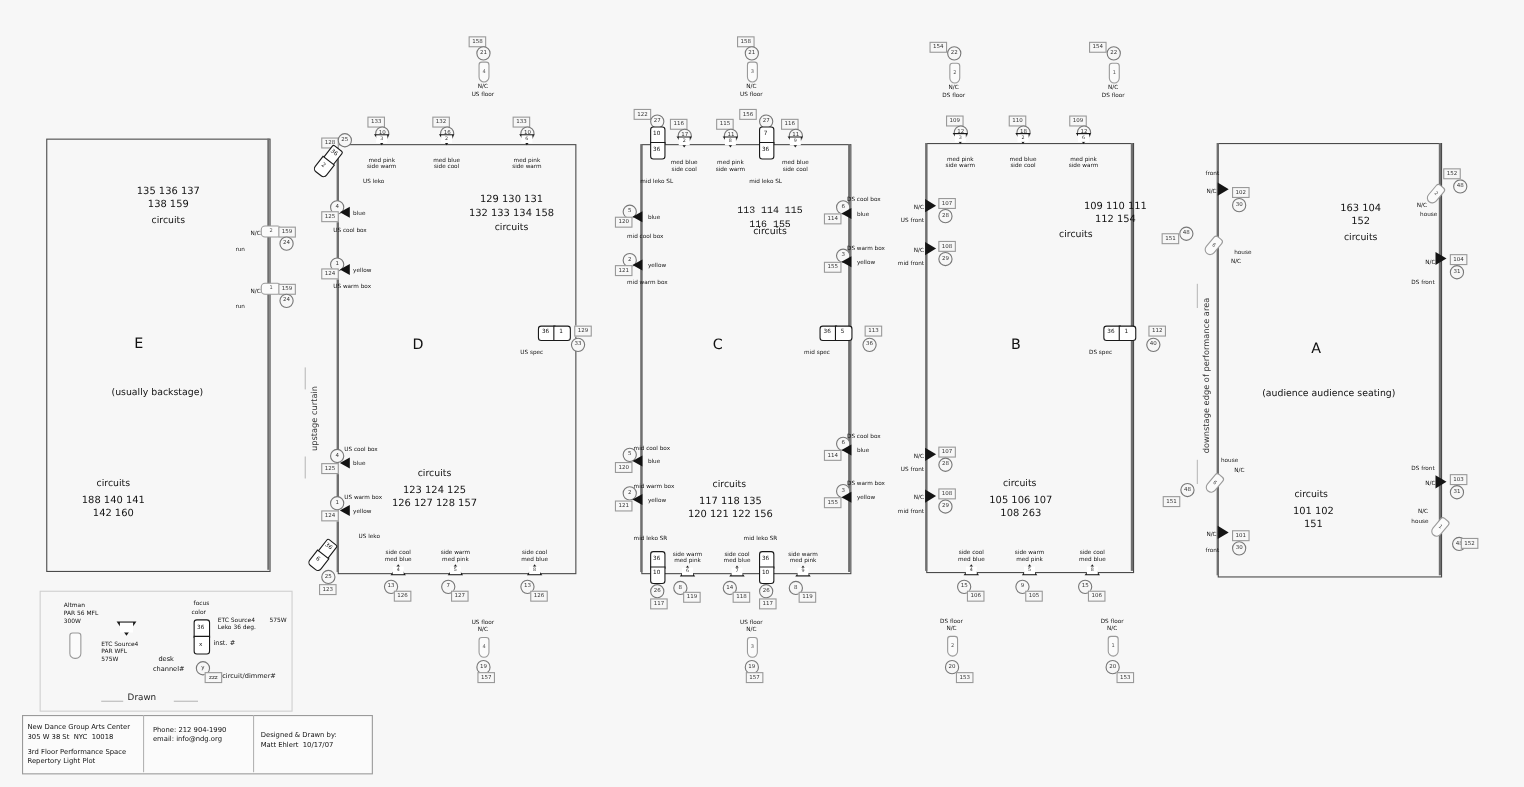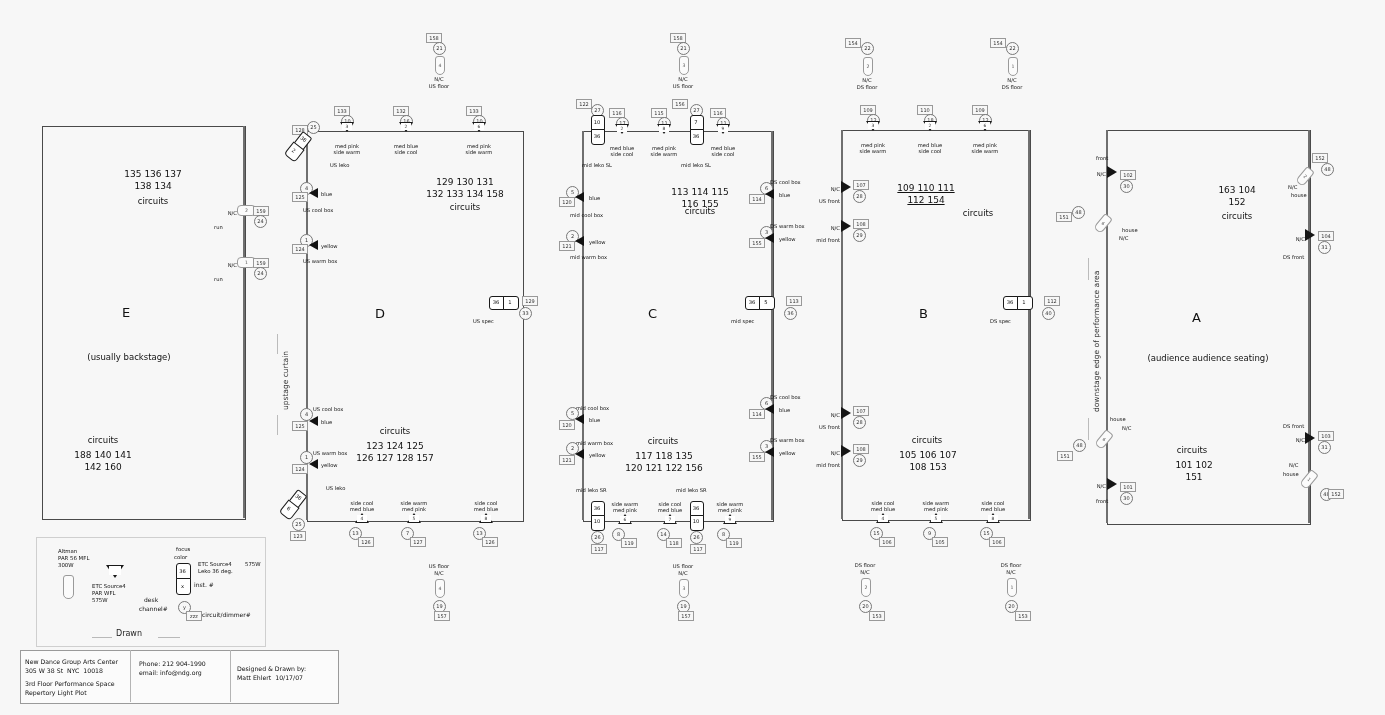--- a/index.html
+++ b/index.html
@@ -56,51 +56,51 @@
   <div class="stageline" style="left:243px;top:126px;width:1.6px;height:392px;"></div>
   <div class="stageline" style="left:306px;top:131px;width:1.6px;height:389px;"></div>
   <div class="stageline" style="left:582px;top:131px;width:1.6px;height:389px;"></div>
   <div class="stageline" style="left:771px;top:131px;width:1.6px;height:389px;"></div>
   <div class="stageline" style="left:841px;top:130px;width:1.6px;height:389px;"></div>
   <div class="stageline" style="left:1028px;top:130px;width:1.6px;height:389px;"></div>
   <div class="stageline" style="left:1106px;top:130px;width:1.6px;height:393px;"></div>
   <div class="stageline" style="left:1308px;top:130px;width:1.6px;height:393px;"></div>
 
   <div class="area-letter" style="left:122px;top:305px;">E</div>
-  <div class="ctext" style="left:49px;top:352px;width:160px;">(usually backstage)</div>
+  <div class="ctext" style="left:63px;top:352px;width:160px;">(usually backstage)</div>
   <div class="ctext b" style="left:93px;top:168px;width:120px;">135 136 137
-138 134</div>
+138 159</div>
   <div class="ctext" style="left:93px;top:196px;width:120px;">circuits</div>
   <div class="ctext" style="left:43px;top:435px;width:120px;">circuits</div>
   <div class="ctext b" style="left:43px;top:449px;width:120px;">188 140 141
 142 160</div>
 
   <div class="area-letter" style="left:375px;top:306px;">D</div>
   <div class="ctext b" style="left:400px;top:176px;width:130px;">129 130 131
 132 133 134 158</div>
   <div class="ctext" style="left:400px;top:202px;width:130px;">circuits</div>
   <div class="ctext" style="left:330px;top:426px;width:130px;">circuits</div>
   <div class="ctext b" style="left:325px;top:440px;width:140px;">123 124 125
 126 127 128 157</div>
 
   <div class="area-letter" style="left:648px;top:306px;">C</div>
-  <div class="ctext b" style="left:640px;top:186px;width:120px;">113 114 115
+  <div class="ctext b" style="left:640px;top:186px;width:120px;font-family:Liberation Mono, monospace;">113 114 115
 116 155</div>
   <div class="ctext" style="left:640px;top:206px;width:120px;">circuits</div>
   <div class="ctext" style="left:598px;top:436px;width:130px;">circuits</div>
   <div class="ctext b" style="left:594px;top:450px;width:140px;">117 118 135
 120 121 122 156</div>
 
   <div class="area-letter" style="left:919px;top:306px;">B</div>
-  <div class="ctext b" style="left:866px;top:182px;width:120px;text-decoration:underline;">109 110 111
+  <div class="ctext b" style="left:954px;top:182px;width:120px;">109 110 111
 112 154</div>
   <div class="ctext" style="left:918px;top:208px;width:120px;">circuits</div>
   <div class="ctext" style="left:862px;top:435px;width:130px;">circuits</div>
   <div class="ctext b" style="left:858px;top:449px;width:140px;">105 106 107
-108 153</div>
+108 263</div>
 
   <div class="area-letter" style="left:1192px;top:310px;">A</div>
   <div class="ctext" style="left:1128px;top:353px;width:160px;">(audience audience seating)</div>
   <div class="ctext b" style="left:1177px;top:184px;width:120px;">163 104
 152</div>
   <div class="ctext" style="left:1177px;top:211px;width:120px;">circuits</div>
   <div class="ctext" style="left:1127px;top:445px;width:130px;">circuits</div>
   <div class="ctext b" style="left:1124px;top:459px;width:140px;">101 102
 151</div>
 

